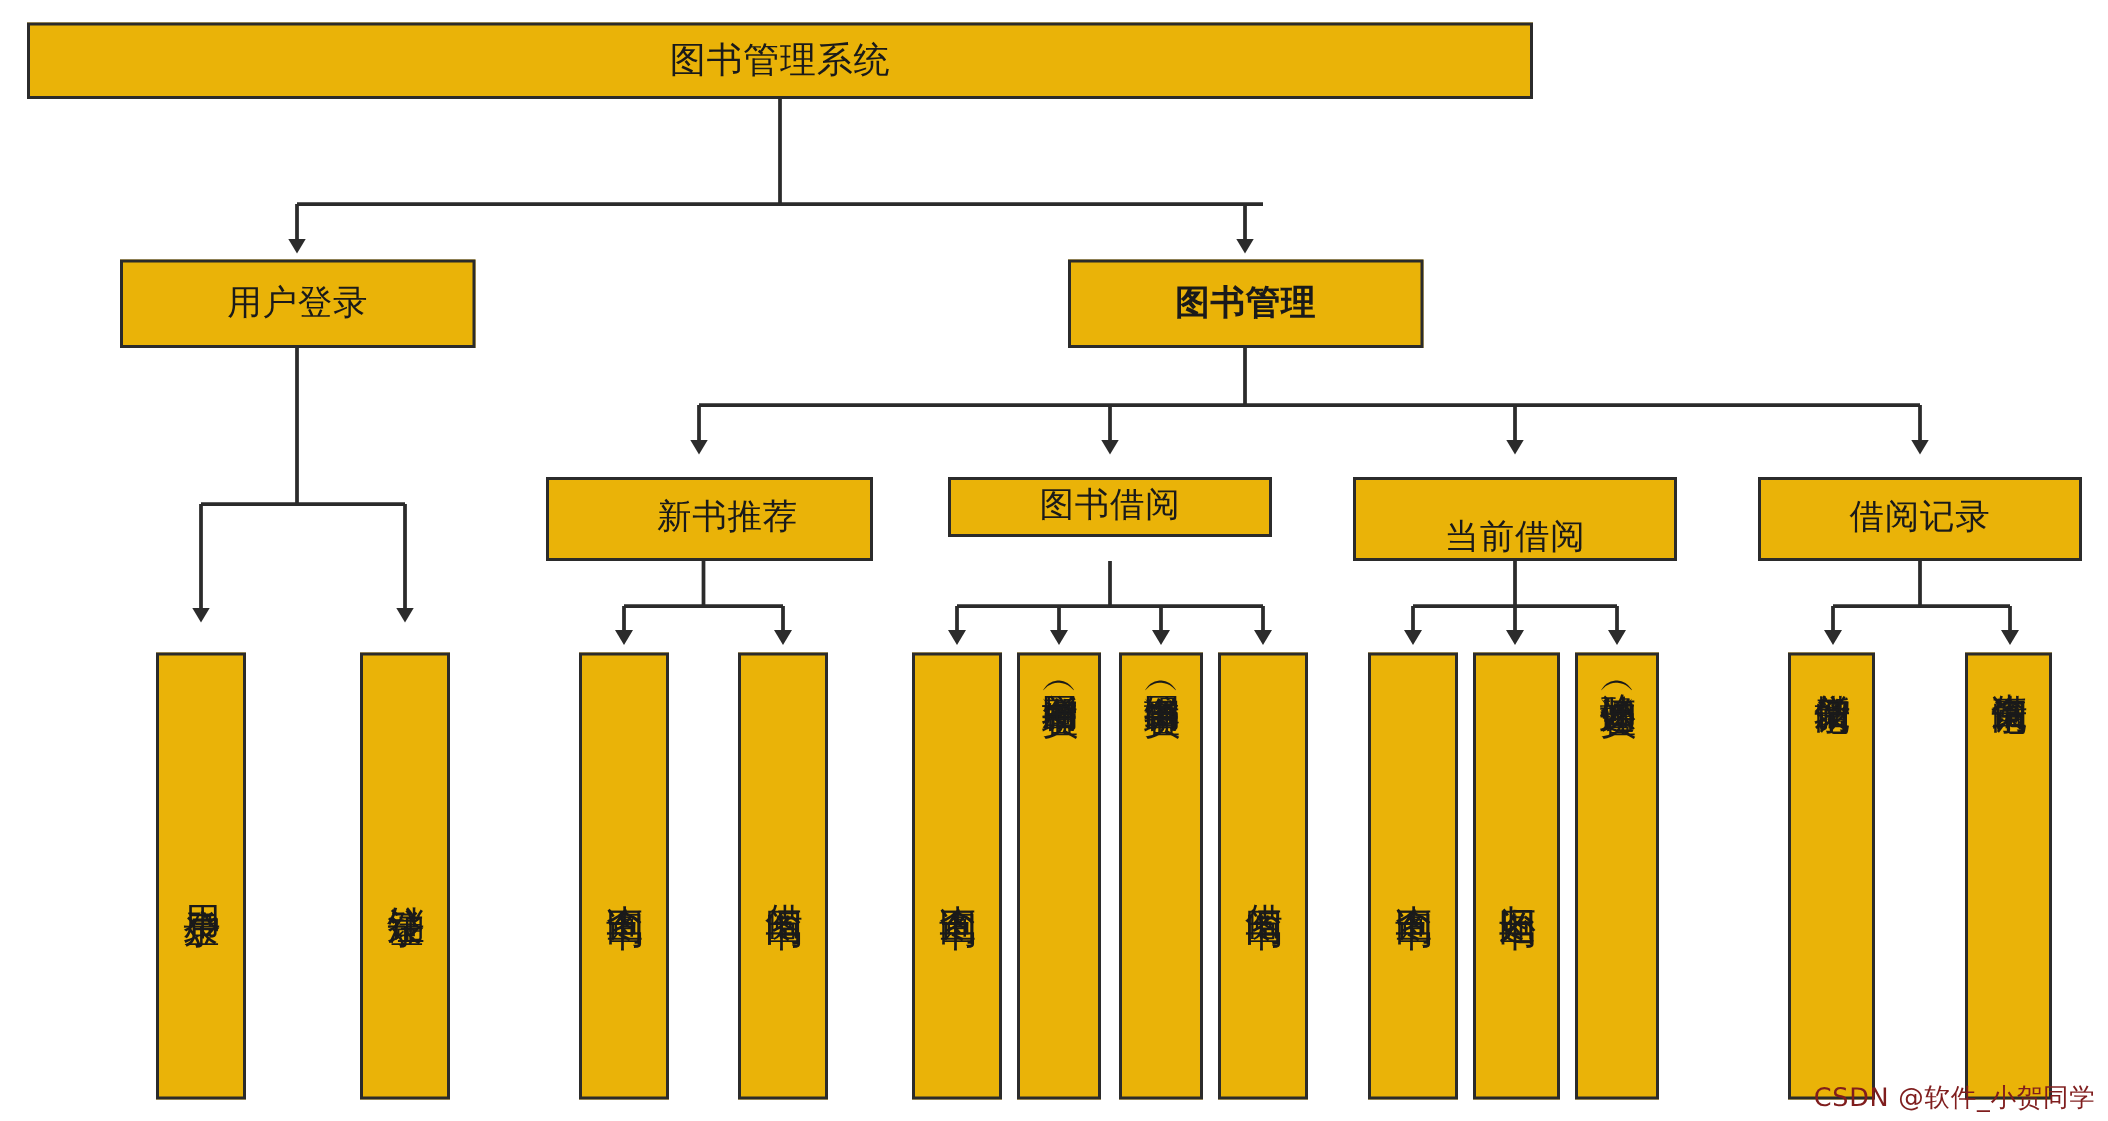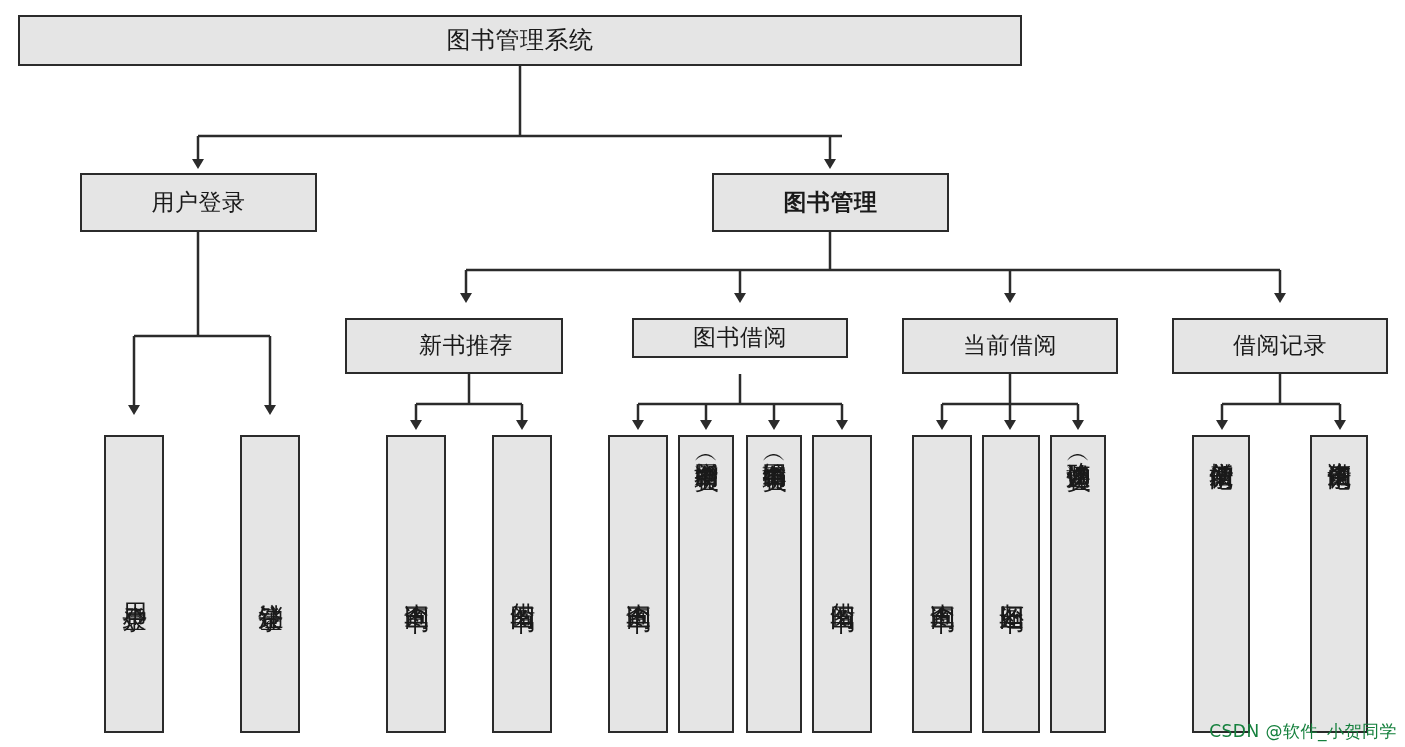--- a/index.html
+++ b/index.html
@@ -21,21 +21,21 @@
     position: absolute;
     left: 0;
     top: 0;
     width: 1405px;
     height: 747px;
   }
   .node {
     position: absolute;
     box-sizing: border-box;
     border: 2.5px solid #2b2b2b;
-    background: #e5e5e5;
+    background: #eab308;
     display: flex;
     align-items: center;
     justify-content: center;
     color: #1a1a1a;
   }
   .node .lbl {
     display: block;
     text-align: center;
     line-height: 1.18;
   }
@@ -66,21 +66,21 @@
     letter-spacing: 1px;
   }
   .node.vert.mid {
     align-items: center;
   }
   #watermark {
     position: absolute;
     right: 8px;
     bottom: 4px;
     font-size: 17px;
-    color: #15803d;
+    color: #7f1d1d;
     white-space: nowrap;
     letter-spacing: 0.5px;
     text-align: center;
   }
 </style>
 </head>
 <body>
 
 <div id="canvas">
 
@@ -138,27 +138,27 @@
     <span class="lbl">图书管理系统</span>
   </div>
 
   <div class="node horiz" style="left:80px; top:173px; width:237px; height:59px;">
     <span class="lbl">用户登录</span>
   </div>
   <div class="node horiz" style="left:712px; top:173px; width:237px; height:59px;font-weight:bold;">
     <span class="lbl">图书管理</span>
   </div>
 
-  <div class="node horiz" style="left:345px; top:318px; width:218px; height:56px;padding-left:24px;">
+  <div class="node horiz" style="left:364px; top:318px; width:218px; height:56px;padding-left:24px;">
     <span class="lbl">新书推荐</span>
   </div>
   <div class="node horiz" style="left:632px; top:318px; width:216px; height:40px;">
     <span class="lbl">图书借阅</span>
   </div>
-  <div class="node horiz" style="left:902px; top:318px; width:216px; height:56px;">
+  <div class="node horiz" style="left:902px; top:318px; width:216px; height:56px;align-items:flex-end;">
     <span class="lbl">当前借阅</span>
   </div>
   <div class="node horiz" style="left:1172px; top:318px; width:216px; height:56px;">
     <span class="lbl">借阅记录</span>
   </div>
 
   <div class="node vert mid" style="left:104px; top:435px; width:60px; height:298px;">
     <span class="lbl">用户登录</span>
   </div>
   <div class="node vert mid" style="left:240px; top:435px; width:60px; height:298px;">

